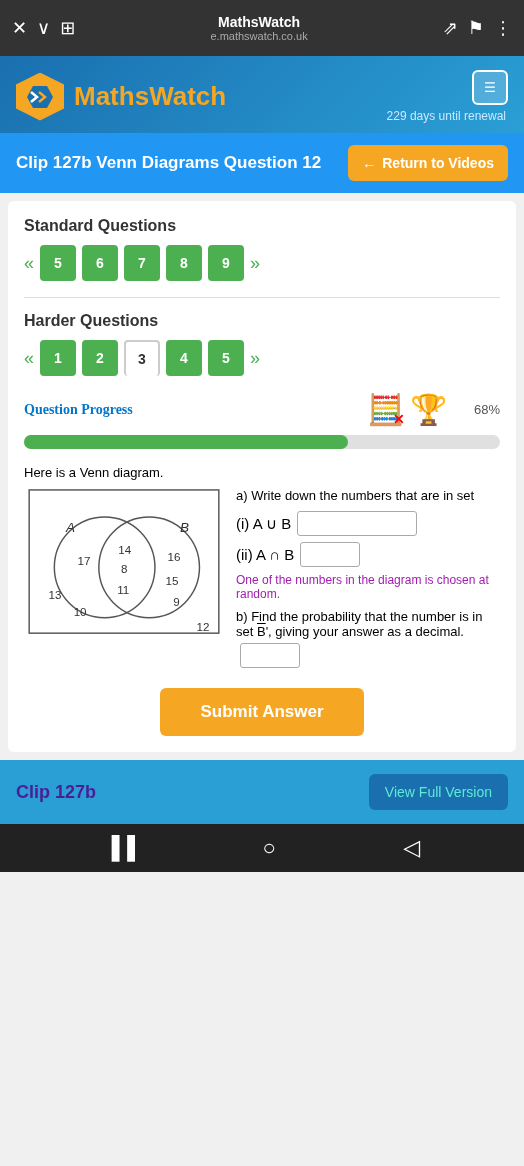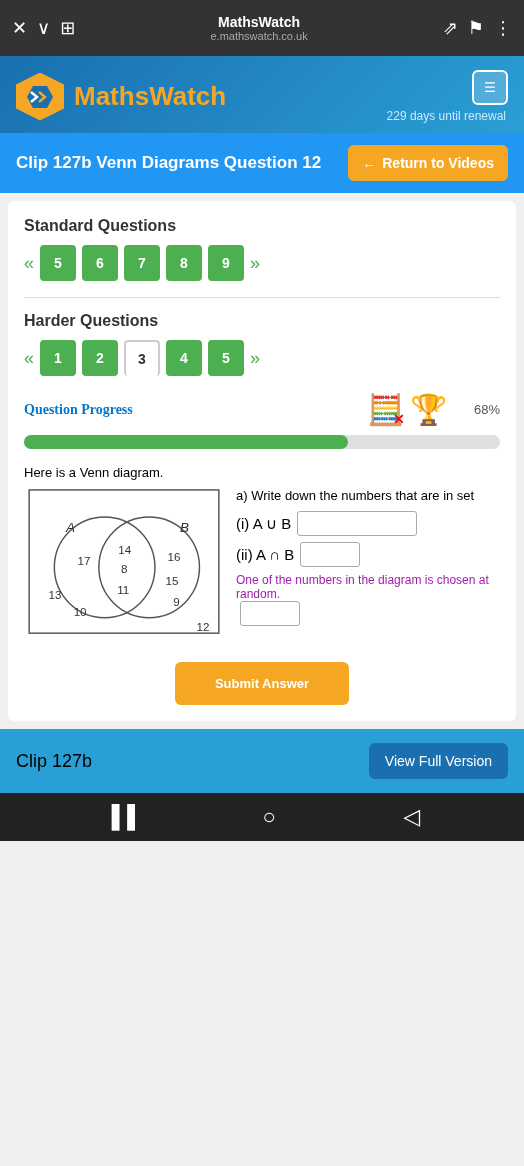--- a/index.html
+++ b/index.html
@@ -146,36 +146,36 @@
     .answer-input.long { width: 120px; }
     .note-text { font-size: 12px; color: #a21caf; margin: 0 0; }
     .sub-question { font-size: 13px; margin: 8px 0 4px; }
     .submit-row { text-align: center; margin-top: 20px; }
     .submit-btn {
       background: #f5a623;
       color: white;
       border: none;
       border-radius: 6px;
       padding: 14px 40px;
-      font-size: 13px;
+      font-size: 17px;
       font-weight: bold;
       cursor: pointer;
     }
 
     
     .clip-bottom {
       background: #2a9fd6;
       padding: 14px 16px;
       display: flex; align-items: center; justify-content: space-between;
       margin: 0;
     }
-    .clip-bottom-title { color: #000000; font-size: 18px; font-weight: normal; }
+    .clip-bottom-title { color: #4c1d95; font-size: 18px; font-weight: bold; }
     .view-full-btn {
       background: #1a6faf;
-      color: #ffffff;
+      color: #5eead4;
       border: none;
       border-radius: 6px;
       padding: 10px 16px;
       font-size: 14px;
       cursor: pointer;
     }
 
     
     .android-nav {
       background: #222;
@@ -314,20 +314,23 @@
         <input class="answer-input long" type="text" value="" style="">
       </div>
 
       <div class="answer-row">
         <span class="answer-label">(ii) A ∩ B</span>
         <input class="answer-input short" type="text" value="" style="">
       </div>
 
       <div class="note-text">One of the numbers in the diagram is chosen at random.</div>
 
+      <div class="sub-question">
+        b) Find the probability that the number is in set <span class="overline">B</span>', giving your answer as a decimal.
+      </div>
       <input class="answer-input short" type="text" value="" style="margin-left: 4px;">
     </div>
   </div>
 
   <div class="submit-row">
     <button class="submit-btn">Submit Answer</button>
   </div>
 
 </div>
 

